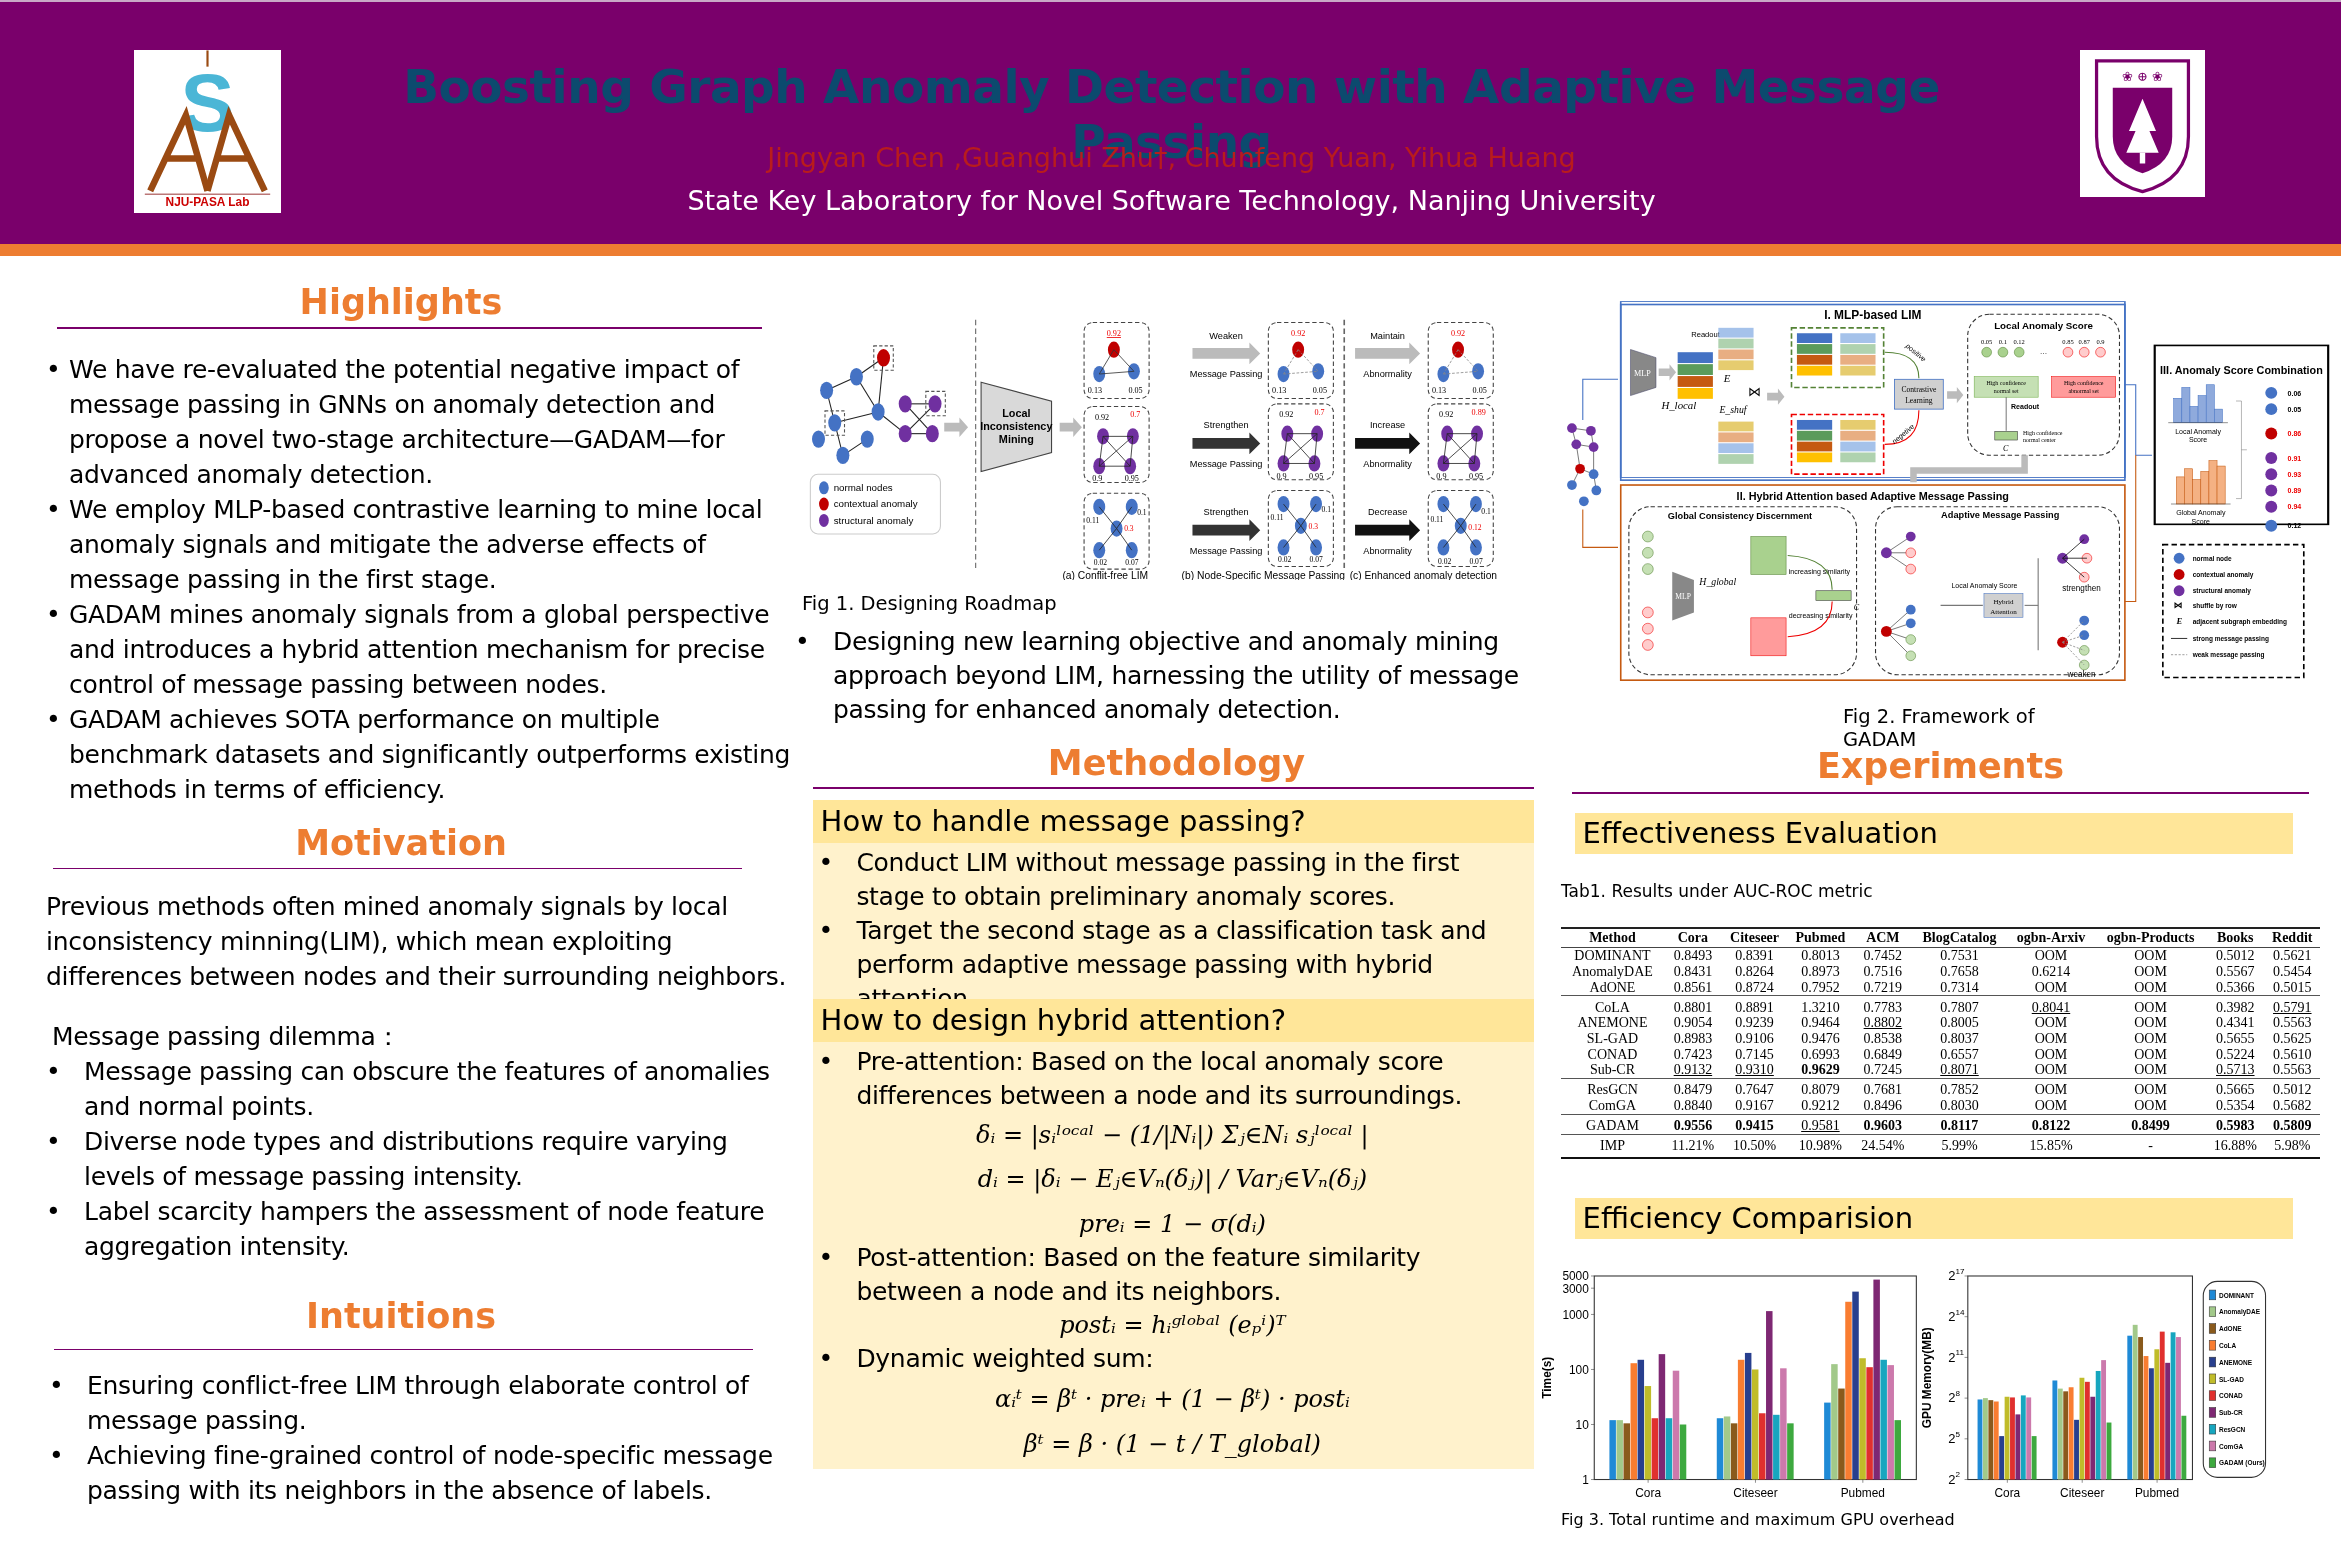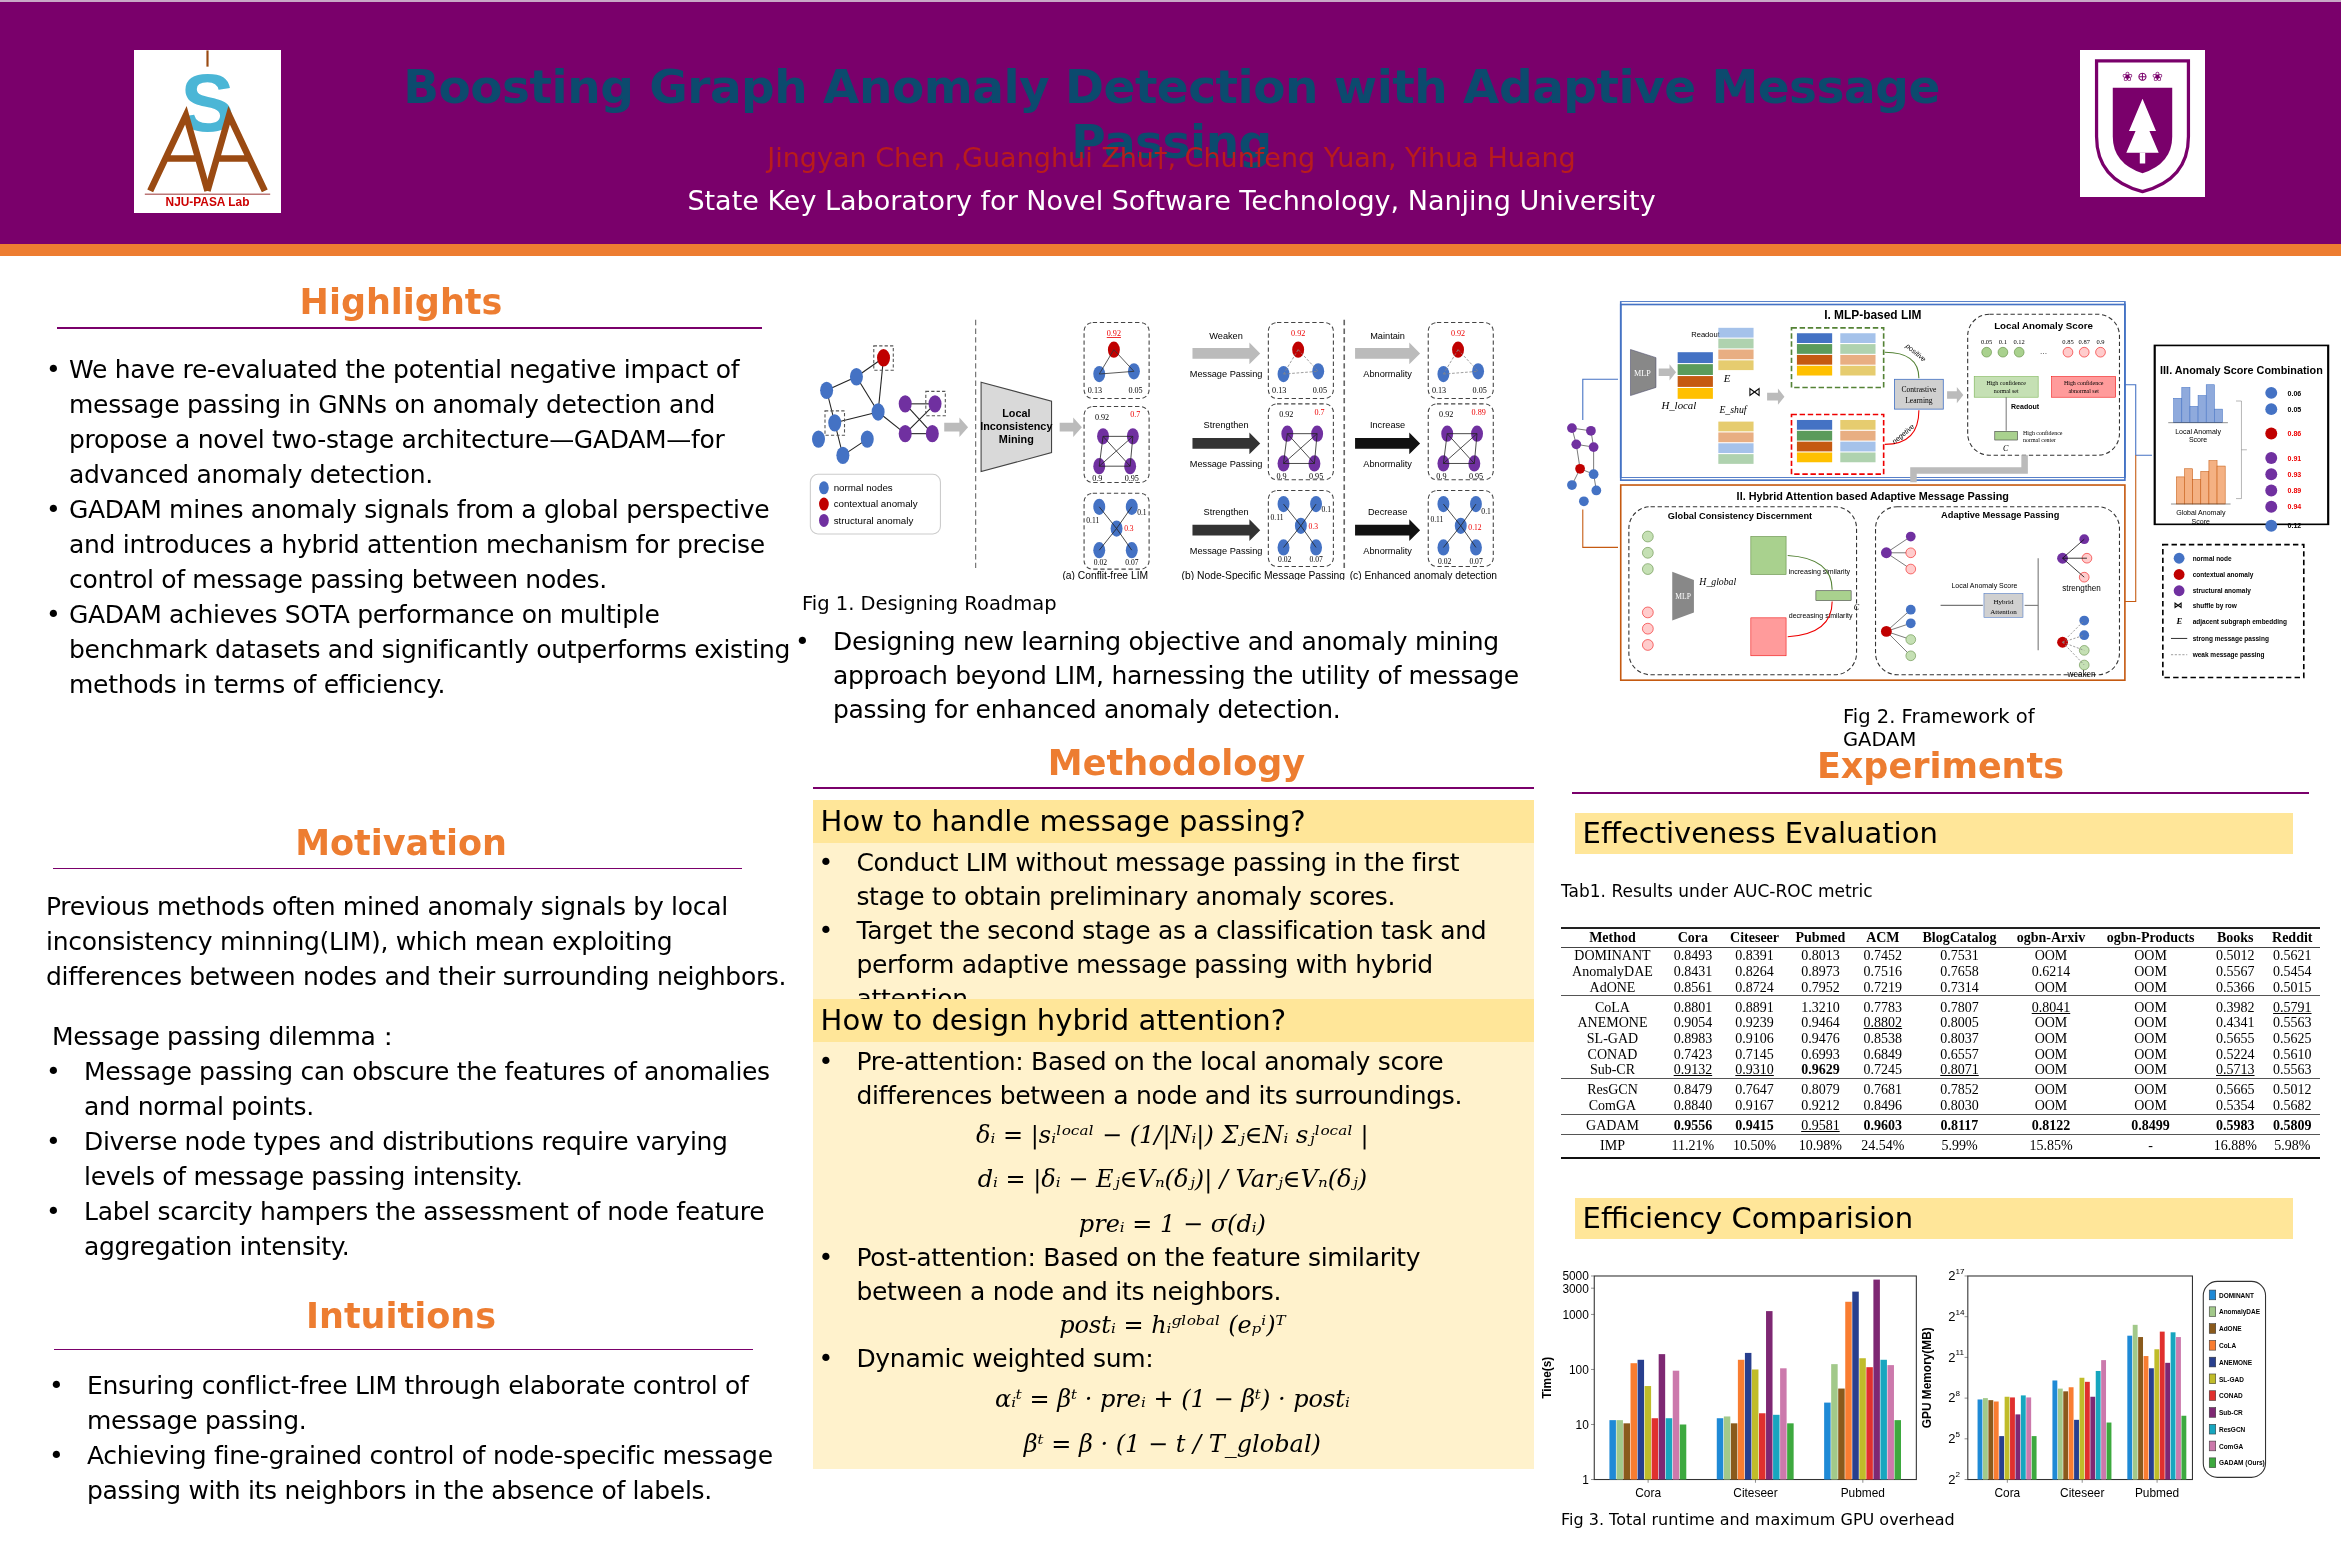--- a/index.html
+++ b/index.html
@@ -69,20 +69,21 @@
 </div>
 
 <div id="title" class="abs">Boosting Graph Anomaly Detection with Adaptive Message Passing</div>
 <div id="authors" class="abs">Jingyan Chen ,Guanghui Zhu†, Chunfeng Yuan, Yihua Huang</div>
 <div id="affil" class="abs">State Key Laboratory for Novel Software Technology, Nanjing University</div>
 
 <div class="abs sec-title" style="left:54px;top:282px;width:694px">Highlights</div>
 <div class="abs sec-rule" style="left:57px;top:327px;width:705px"></div>
 <ul class="abs bul body-text" style="left:46px;top:352px;width:748px">
   <li>We have re-evaluated the potential negative impact of message passing in GNNs on anomaly detection and propose a novel two-stage architecture—GADAM—for advanced anomaly detection.</li>
+  <li>We employ MLP-based contrastive learning to mine local anomaly signals and mitigate the adverse effects of message passing in the first stage.</li>
   <li>GADAM mines anomaly signals from a global perspective and introduces a hybrid attention mechanism for precise control of message passing between nodes.</li>
   <li>GADAM achieves SOTA performance on multiple benchmark datasets and significantly outperforms existing methods in terms of efficiency.</li>
 </ul>
 
 <div class="abs sec-title" style="left:54px;top:823px;width:694px">Motivation</div>
 <div class="abs sec-rule" style="left:53px;top:868px;width:689px;height:1.1px"></div>
 <div class="abs body-text" style="left:46px;top:889px;width:748px">Previous methods often mined anomaly signals by local inconsistency minning(LIM), which mean exploiting differences between nodes and their surrounding neighbors.</div>
 <div class="abs body-text" style="left:52px;top:1019px;width:705px">Message passing dilemma：</div>
 <ul class="abs bul bul2 body-text" style="left:46px;top:1054px;width:754px">
   <li>Message passing can obscure the features of anomalies and normal points.</li>

